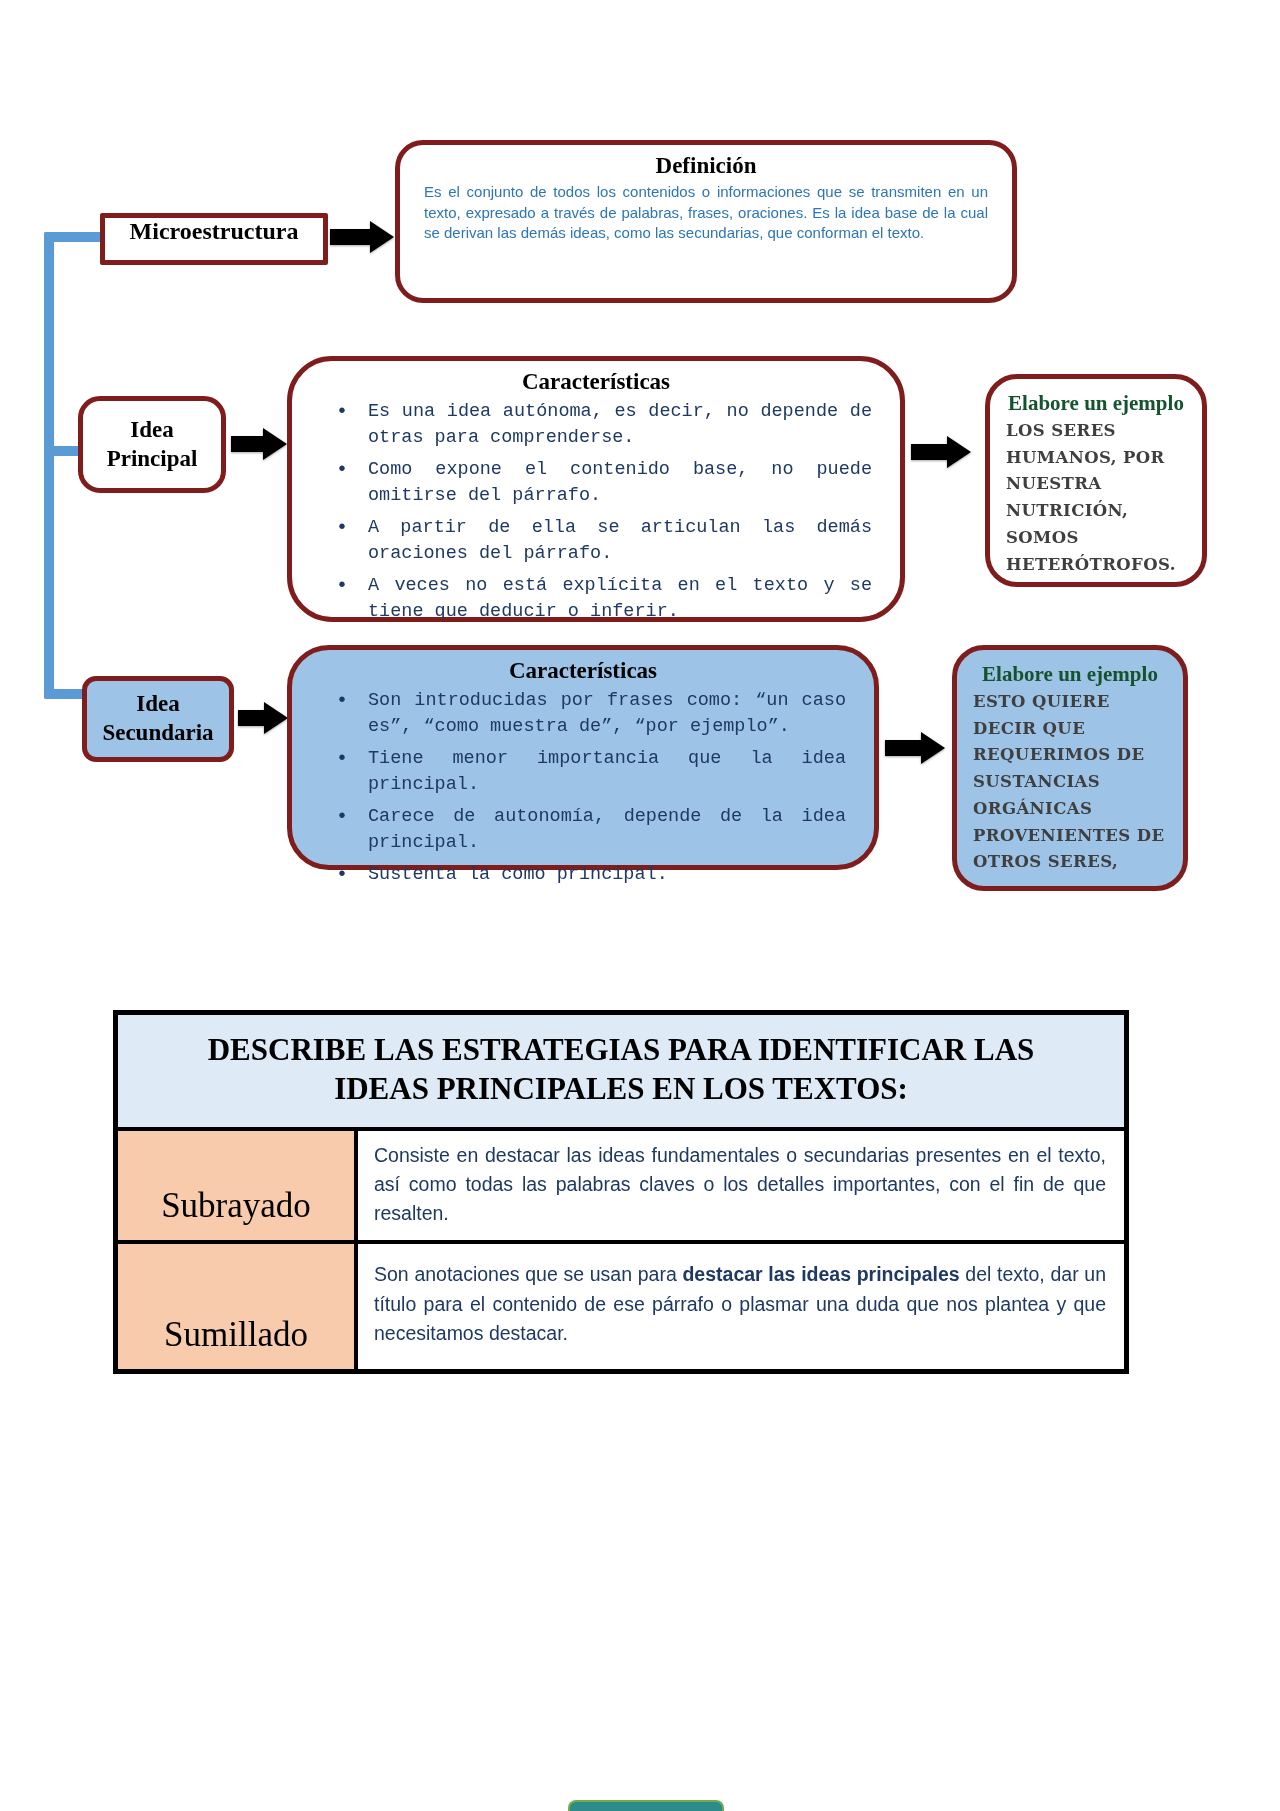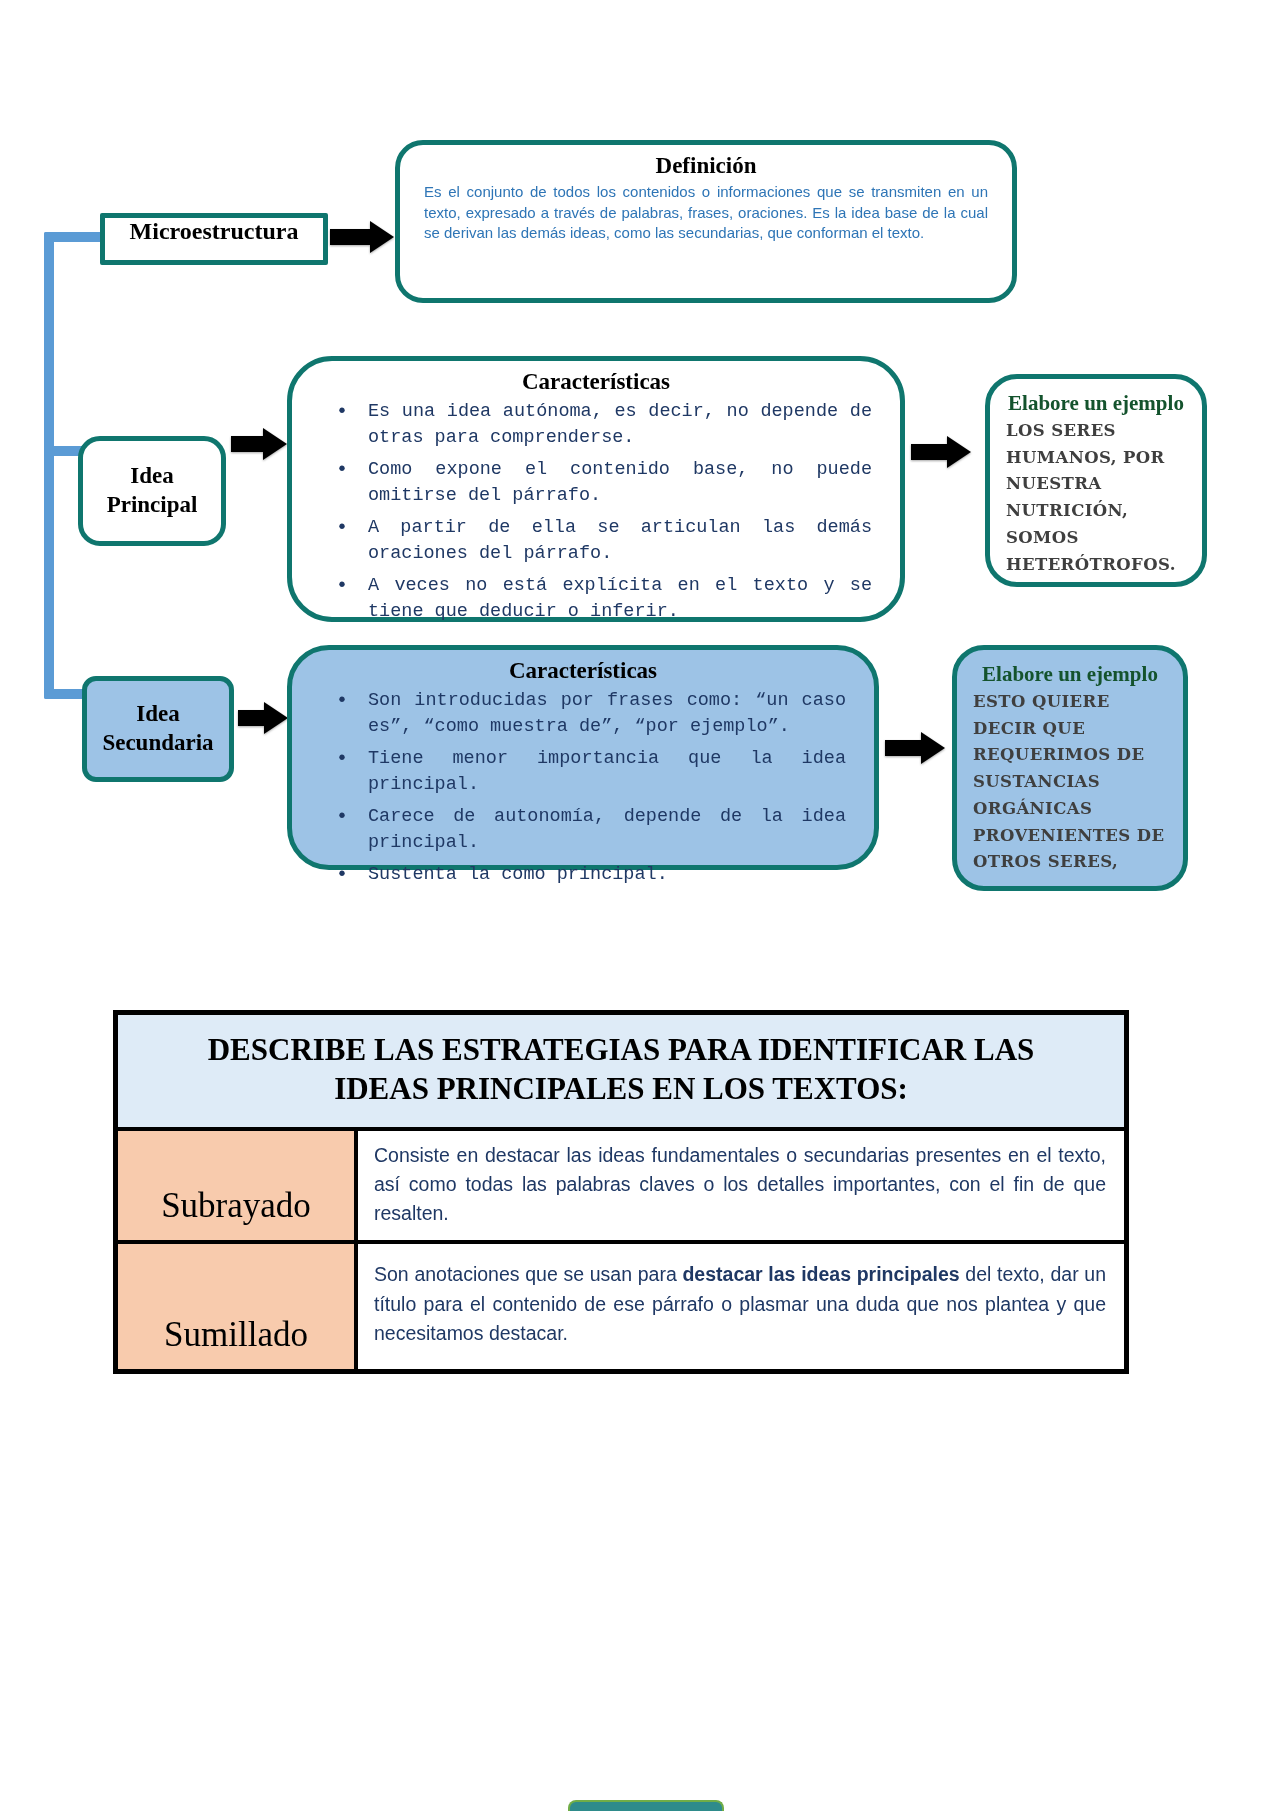--- a/index.html
+++ b/index.html
@@ -12,21 +12,21 @@
   }
 
   
   .conn{position:absolute;background:#5B9BD5;border-radius:2px;}
   .conn.v  {left:44px;top:232px;width:10px;height:467px;}
   .conn.htop{left:44px;top:232px;width:62px;height:10px;}
   .conn.hmid{left:44px;top:446px;width:40px;height:10px;}
   .conn.hbot{left:44px;top:689px;width:46px;height:10px;}
 
   
-  .box{position:absolute;background:#fff;border:5px solid #0f766e;box-sizing:border-box;}
+  .box{position:absolute;background:#fff;border:5px solid #7f1d1d;box-sizing:border-box;}
   .box-title{
     font-family:"Liberation Serif",serif;font-weight:bold;color:#000;
     text-align:center;
   }
 
   .micro{
     left:100px;top:213px;width:228px;height:52px;border-radius:2px;
     display:flex;align-items:flex-start;justify-content:center;
   }
   .micro span{font-family:"Liberation Serif",serif;font-weight:bold;font-size:24px;color:#000;}
@@ -37,22 +37,22 @@
   }
   .def .box-title{font-size:23px;margin-bottom:3px;}
   .def-body{
     color:#2E75B6;font-size:15px;line-height:1.38;text-align:justify;
   }
 
   .idea{
     display:flex;align-items:center;justify-content:center;text-align:center;
   }
   .idea span{font-family:"Liberation Serif",serif;font-weight:bold;font-size:23px;line-height:1.25;color:#000;}
-  .ip{left:78px;top:396px;width:148px;height:110px;border-radius:22px;margin-top:40px;}
-  .is{left:82px;top:676px;width:152px;height:106px;border-radius:14px;background:#9DC3E6;}
+  .ip{left:78px;top:396px;width:148px;height:97px;border-radius:22px;}
+  .is{left:82px;top:676px;width:152px;height:86px;border-radius:14px;background:#9DC3E6;}
 
   .carac{padding:8px 28px 8px 28px;}
   .carac .box-title{font-size:23px;margin-bottom:4px;}
   .c1{left:287px;top:356px;width:618px;height:266px;border-radius:45px;}
   .c2{left:287px;top:645px;width:592px;height:225px;border-radius:42px;background:#9DC3E6;}
   ul.blt{list-style:none;margin:4px 0 0 0;padding:0;font-family:Liberation Mono, monospace;}
   ul.blt li{
     position:relative;padding-left:48px;margin-bottom:7px;
     color:#1F3864;font-size:18.5px;line-height:1.38;text-align:justify;
   }

